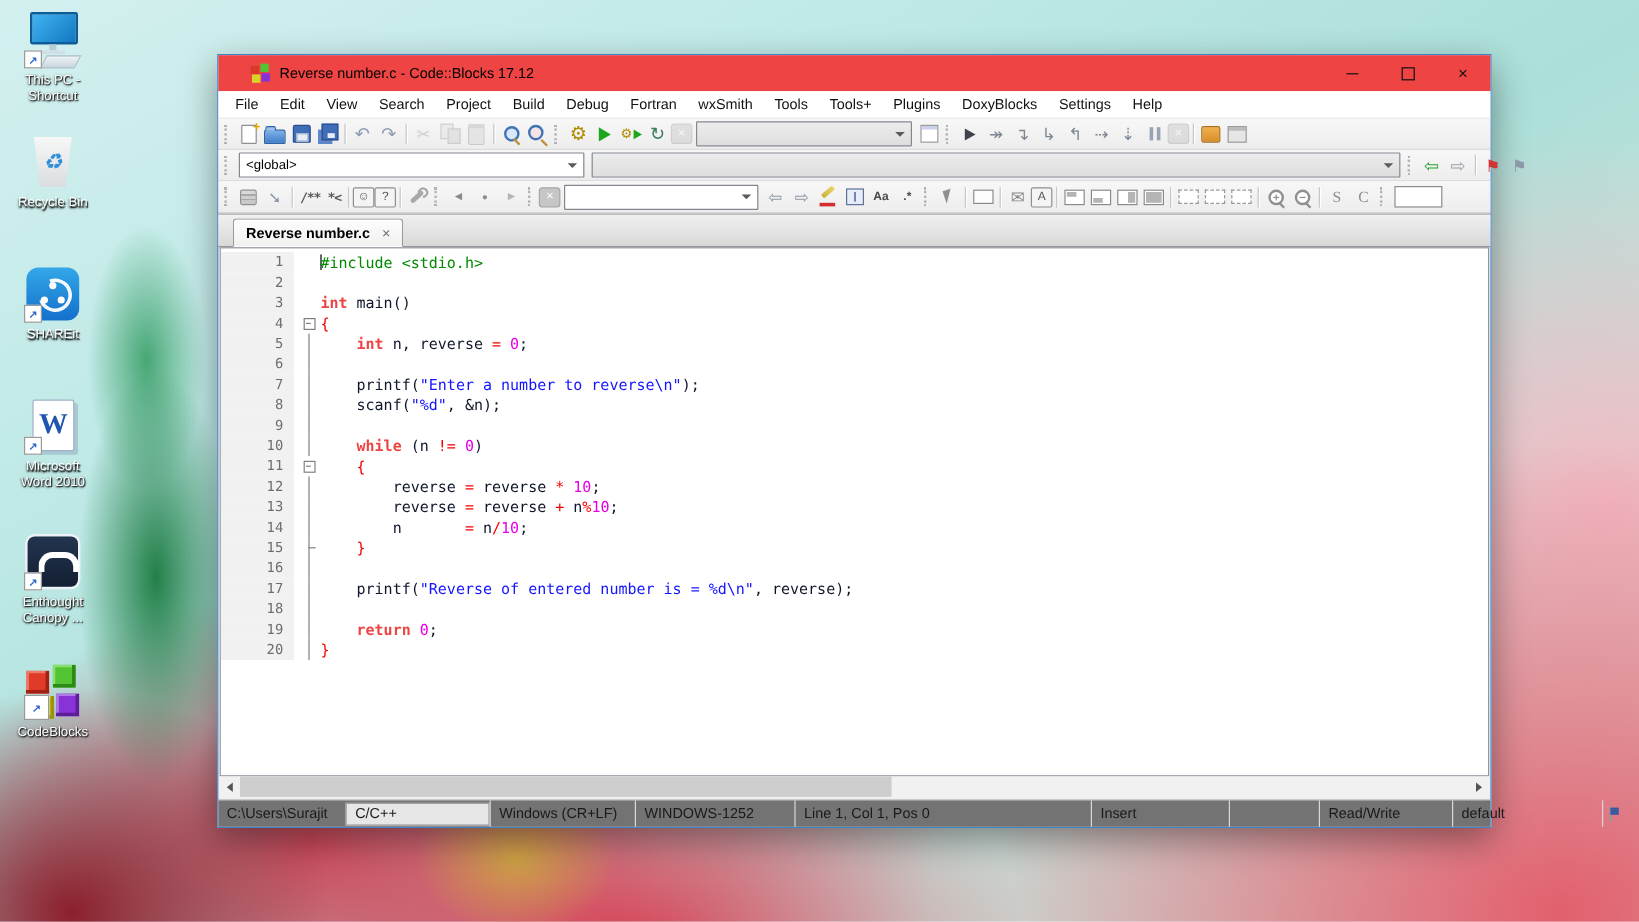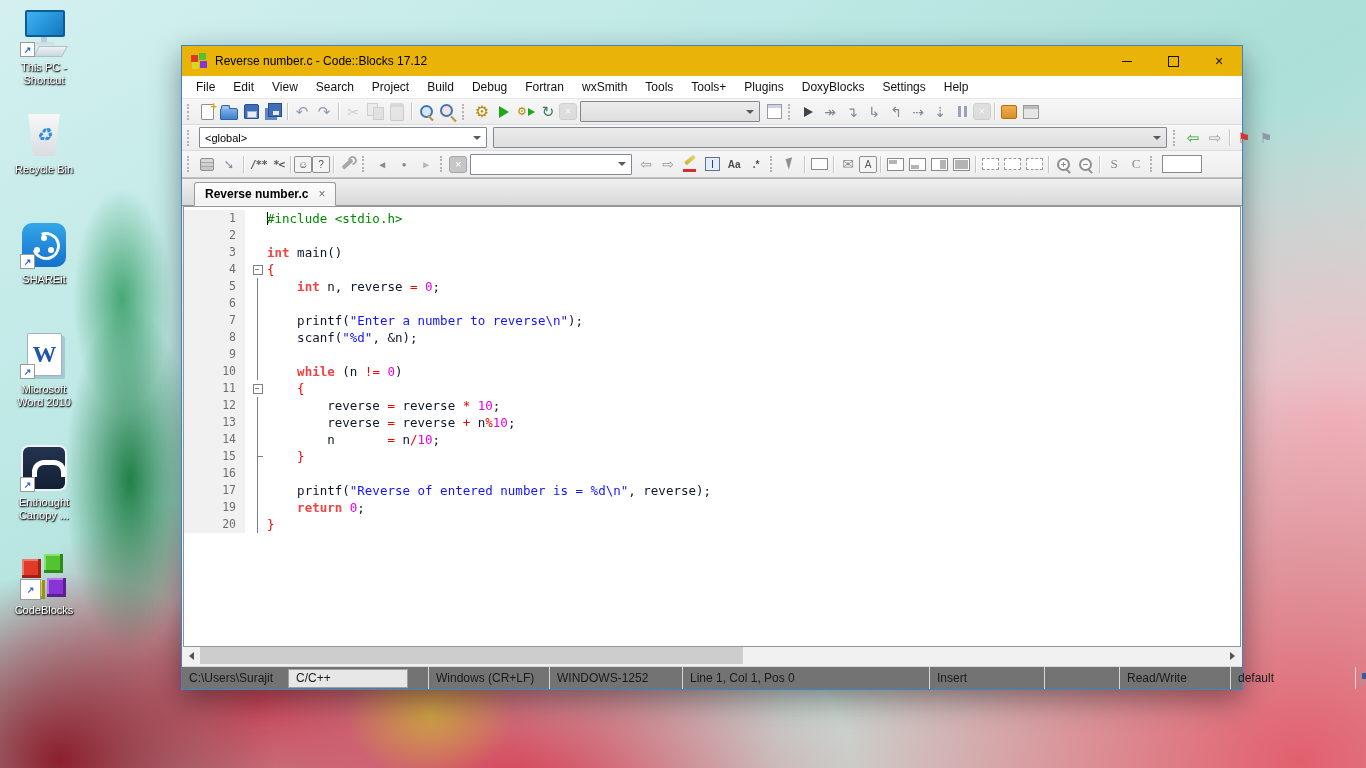--- a/index.html
+++ b/index.html
@@ -39,21 +39,21 @@
   .art-canopy::before{content:"";position:absolute;inset:4px;background:linear-gradient(#23344f,#131f33);border-radius:6px;box-shadow:0 0 0 2px #eef1f5}
   .art-canopy .arch{position:absolute;left:13px;top:17px;width:24px;height:12px;border:5px solid #fff;border-bottom:none;border-radius:12px 12px 0 0}
   .art-codeblocks i{position:absolute;width:19px;height:19px}
   .art-codeblocks .qr{left:3px;top:8px;background:#e03a28;box-shadow:inset -3px -3px 0 #a32014,inset 2px 2px 0 #f07a6a}
   .art-codeblocks .qg{left:25px;top:3px;background:#52c331;box-shadow:inset -3px -3px 0 #2e8a16,inset 2px 2px 0 #8ae06e}
   .art-codeblocks .qy{left:7px;top:29px;background:#d9d32a;box-shadow:inset -3px -3px 0 #9a930f,inset 2px 2px 0 #efec76}
   .art-codeblocks .qp{left:28px;top:27px;background:#8833d6;box-shadow:inset -3px -3px 0 #5c1f96,inset 2px 2px 0 #b07ae8}
   
   .window{position:absolute;left:181px;top:45px;width:1060px;height:643px;background:#f0f0f0;
           border:1px solid #3f84c8;box-shadow:0 10px 28px rgba(0,0,0,.4);display:flex;flex-direction:column}
-  .titlebar{height:30px;background:#eab308;display:flex;align-items:center;padding-left:9px;gap:8px;flex:none}
+  .titlebar{height:30px;background:#ef4444;display:flex;align-items:center;padding-left:27px;gap:8px;flex:none}
   .cb-logo{position:relative;width:16px;height:16px;flex:none}
   .cb-logo i{position:absolute;width:7px;height:7px}
   .cb-logo .qr{left:0;top:2px;background:#d93a28}.cb-logo .qg{left:8px;top:0;background:#52c331}
   .cb-logo .qy{left:1px;top:9px;background:#d9d32a}.cb-logo .qp{left:9px;top:8px;background:#8833d6}
   .title-text{font-size:12px;color:#000}
   .wbtns{margin-left:auto;display:flex;height:100%}
   .wbtn{width:46px;display:flex;align-items:center;justify-content:center;color:#111}
   .glyph-min{width:10px;height:1px;background:#111}
   .glyph-max{width:9px;height:9px;border:1px solid #111}
   .glyph-close{font-size:14px;line-height:14px}
@@ -466,41 +466,46 @@
           <span class="ln">16</span>
           <span class="fold f-line"></span>
           <span class="codeln"></span>
         </div>
         <div class="cl">
           <span class="ln">17</span>
           <span class="fold f-line"></span>
           <span class="codeln"><span class="tk-t">    printf(</span><span class="tk-s">"Reverse of entered number is = %d\n"</span><span class="tk-t">, reverse);</span></span>
         </div>
         <div class="cl">
+          <span class="ln">18</span>
+          <span class="fold f-line"></span>
+          <span class="codeln"></span>
+        </div>
+        <div class="cl">
           <span class="ln">19</span>
           <span class="fold f-line"></span>
           <span class="codeln"><span class="tk-t">    </span><span class="tk-k">return</span><span class="tk-t"> </span><span class="tk-m">0</span><span class="tk-t">;</span></span>
         </div>
         <div class="cl">
           <span class="ln">20</span>
           <span class="fold f-line"></span>
           <span class="codeln"><span class="tk-b">}</span></span>
         </div>
       </div>
     <div class="hscroll">
       <span class="sarrow left"></span>
       <span class="strack">
           <span class="sthumb"></span>
         </span>
       <span class="sarrow right"></span>
     </div>
     <div class="statusbar" id="statusbar">
         <div class="sf" style="width: 90px;">C:\Users\Surajit</div>
         <div class="sf sfbox" style="width: 104px;">C/C++</div>
-        <div class="sf" style="width: 106px; margin-left: 20px;">Windows (CR+LF)</div>
+        <div class="sf" style="width: 106px;">Windows (CR+LF)</div>
         <div class="sf" style="width: 118px;">WINDOWS-1252</div>
         <div class="sf" style="width: 232px; text-align: center;">Line 1, Col 1, Pos 0</div>
         <div class="sf" style="width: 100px;">Insert</div>
         <div class="sf" style="width: 60px;"></div>
         <div class="sf" style="width: 96px;">Read/Write</div>
         <div class="sf" style="width: 110px;">default</div>
         <div class="sf sffill">
           <span class="usflag"></span>
         </div>
       </div>

